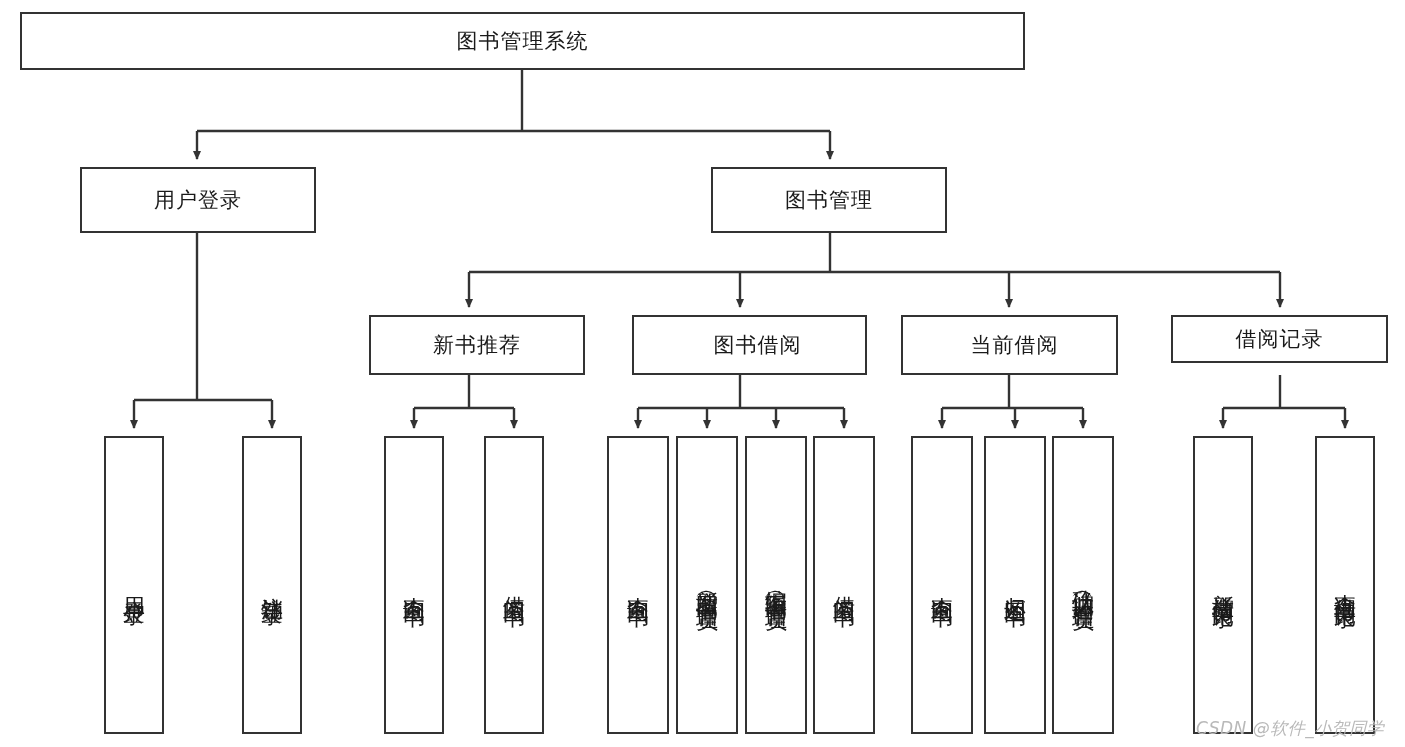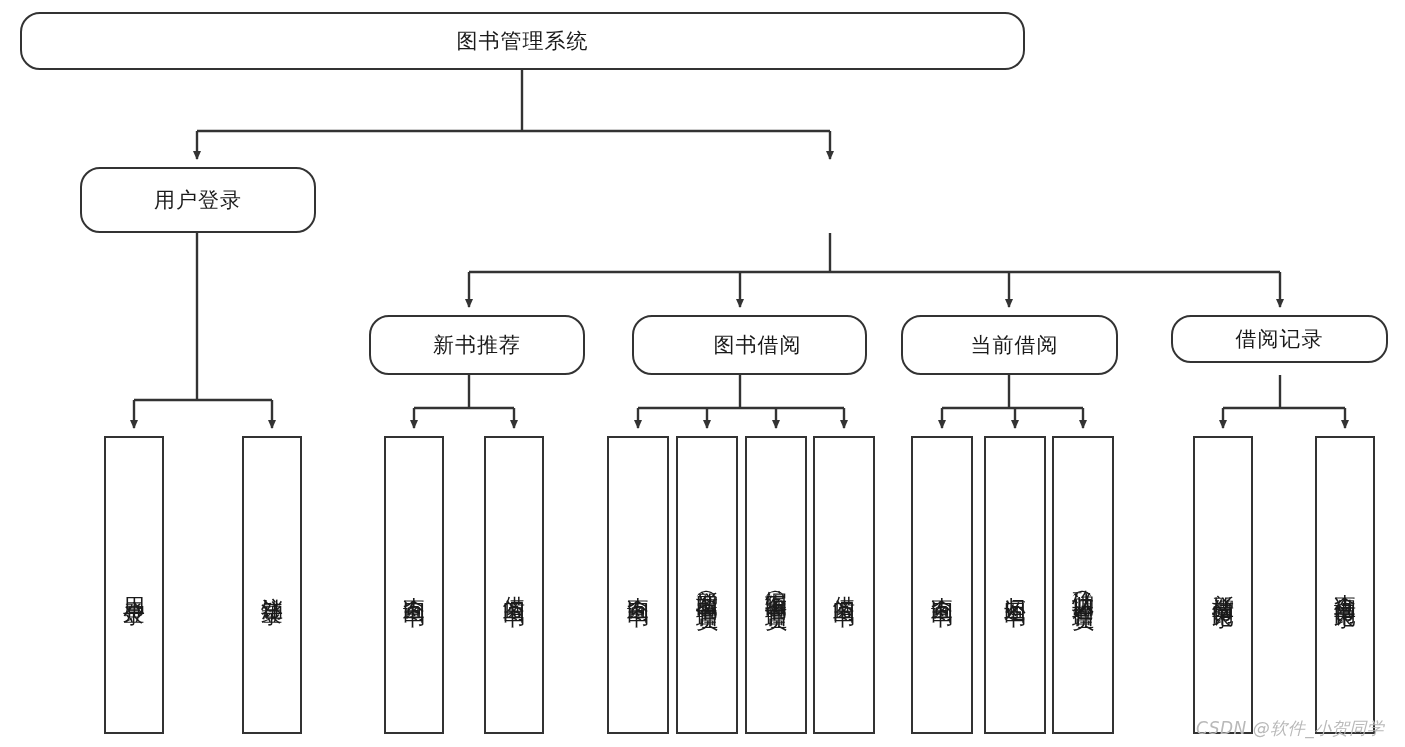--- a/index.html
+++ b/index.html
@@ -33,21 +33,20 @@
     border: 2px solid #333333;
     display: flex;
     align-items: center;
     justify-content: center;
     text-align: center;
     color: #1a1a1a;
   }
   .node.h {
     font-size: 21px;
     letter-spacing: 1px;
-    border-radius: 20px;
   }
   .node.v {
     writing-mode: vertical-rl;
     text-orientation: upright;
     font-size: 22px;
     letter-spacing: 3px;
     padding: 6px 0;
     line-height: 1;
   }
   .node.v .vtext {
@@ -132,20 +131,23 @@
   </svg>
 
   <div class="node h" style="left:20px; top:12px; width:1005px; height:58px;">
     <span>图书管理系统</span>
   </div>
 
   <div class="node h" style="left:80px; top:167px; width:236px; height:66px;">
     <span>用户登录</span>
   </div>
 
+  <div class="node h" style="left:711px; top:167px; width:236px; height:66px;">
+    <span>图书管理</span>
+  </div>
 
   <div class="node h" style="left:361px; top:315px; width:216px; height:60px;margin-left:8px;">
     <span>新书推荐</span>
   </div>
 
   <div class="node h" style="left:632px; top:315px; width:235px; height:60px;padding-left:16px;">
     <span>图书借阅</span>
   </div>
 
   <div class="node h" style="left:901px; top:315px; width:217px; height:60px;padding-left:10px;">

